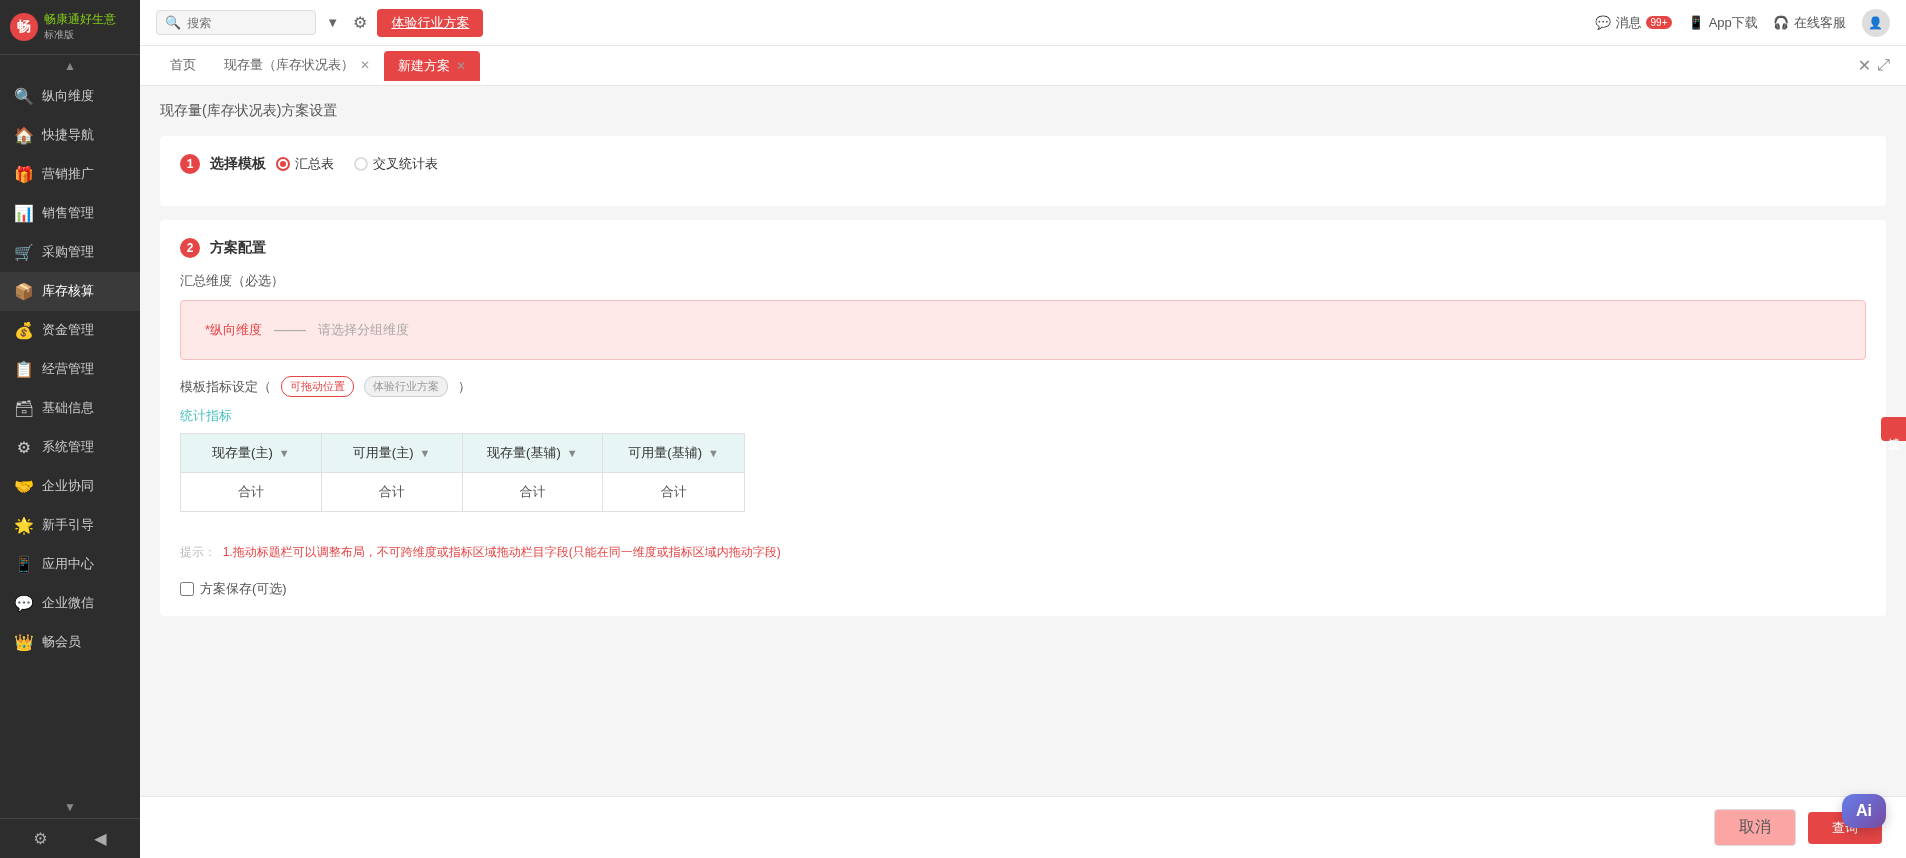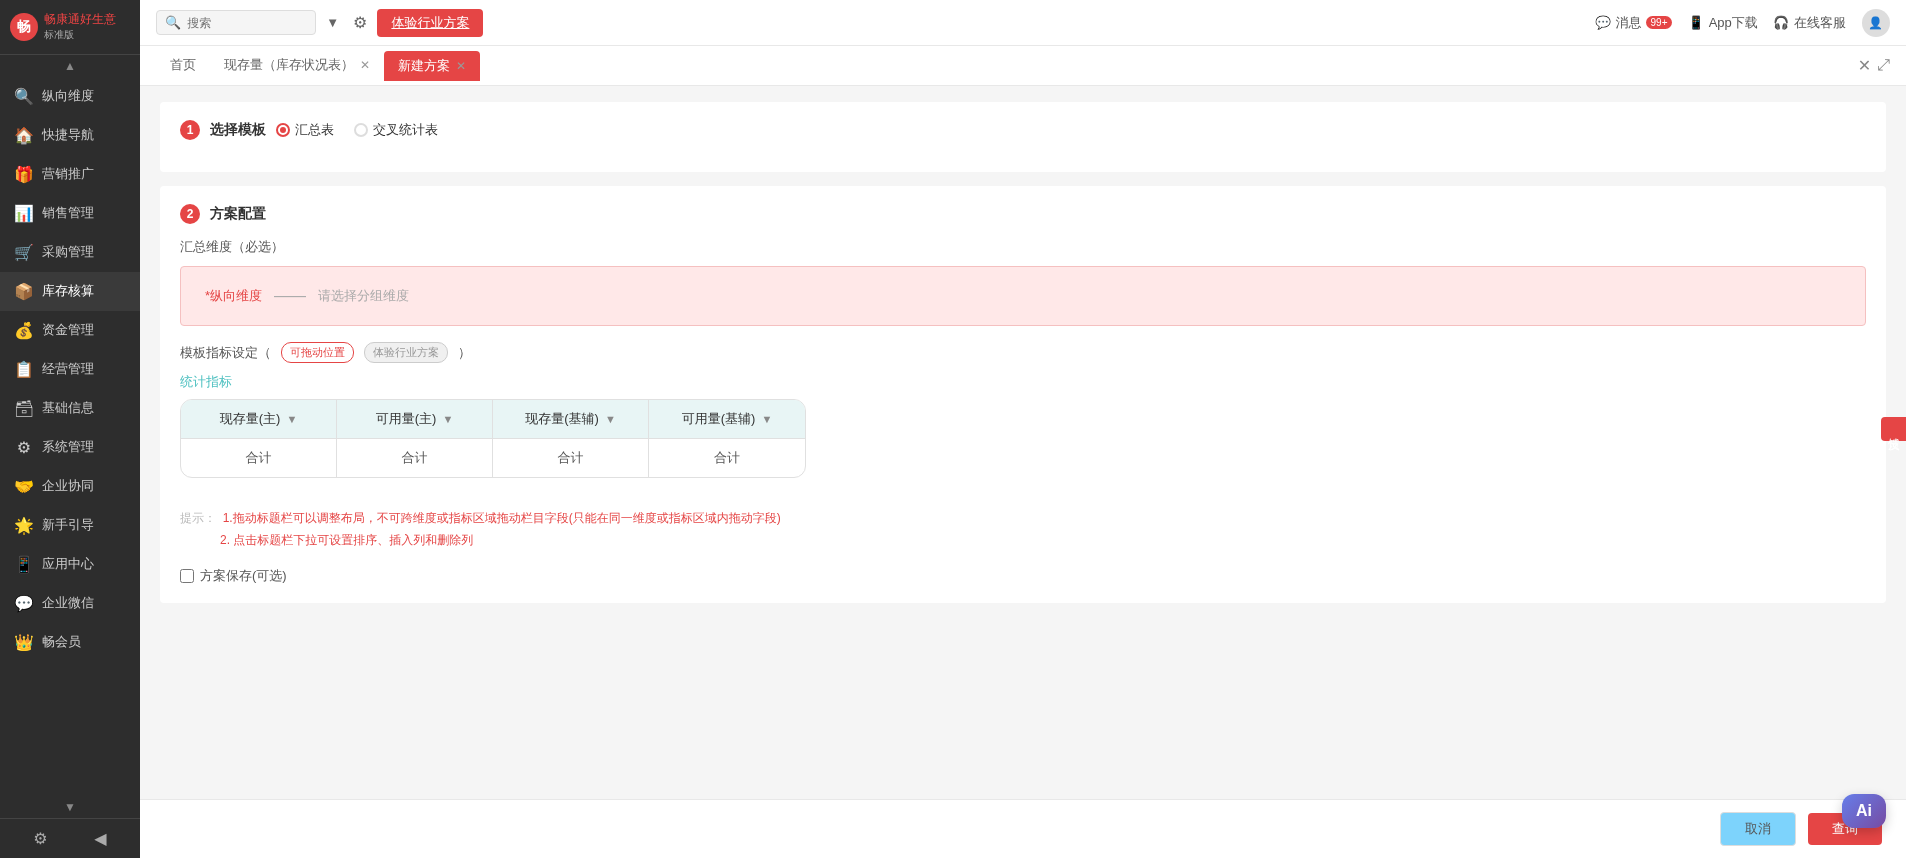--- a/index.html
+++ b/index.html
@@ -22,21 +22,21 @@
       gap: 6px;
       border-bottom: 1px solid #444;
     }
     .sidebar-logo-icon {
       width: 28px; height: 28px;
       background: #e54545;
       border-radius: 50%;
       display: flex; align-items: center; justify-content: center;
       color: white; font-weight: bold; font-size: 14px;
     }
-    .sidebar-logo-text { font-size: 12px; color: #ef4444; line-height: 1.3; }
+    .sidebar-logo-text { font-size: 12px; color: #84cc16; line-height: 1.3; }
     .sidebar-logo-badge { font-size: 10px; color: #aaa; }
 
     .sidebar-scroll-btn {
       text-align: center; padding: 4px; color: #888; cursor: pointer; font-size: 12px;
     }
     .sidebar-nav { flex: 1; overflow-y: auto; }
     .sidebar-item {
       display: flex; align-items: center; gap: 8px;
       padding: 10px 14px;
       cursor: pointer; color: #ccc; font-size: 13px;
@@ -166,21 +166,21 @@
     }
     .non-draggable-badge {
       background: #f0f0f0; border: 1px solid #ccc; color: #999;
       padding: 2px 8px; border-radius: 10px; font-size: 11px;
     }
 
     
     .stats-title { color: #4ec0c0; font-size: 13px; margin-bottom: 8px; }
 
     
-    .indicator-table { border: 1px solid #e0e0e0; border-radius: 12px; overflow: hidden; width: 626px; }
+    .indicator-table { border: 1px solid #e0e0e0; border-radius: 0; overflow: hidden; width: 565px; }
     .indicator-table-header {
       display: grid; grid-template-columns: 1fr 1fr 1fr 1fr;
       background: #e8f5f5;
     }
     .indicator-table-body {
       display: grid; grid-template-columns: 1fr 1fr 1fr 1fr;
     }
     .indicator-th, .indicator-td {
       padding: 10px 12px; text-align: center;
       border-right: 1px solid #e0e0e0; font-size: 13px;
@@ -198,22 +198,22 @@
     .save-option { display: flex; align-items: center; gap: 6px; font-size: 13px; color: #555; margin-top: 16px; }
     .save-checkbox { width: 14px; height: 14px; cursor: pointer; }
 
     
     .footer-bar {
       background: #fff; border-top: 1px solid #e8e8e8;
       display: flex; justify-content: flex-end; align-items: center;
       padding: 12px 24px; gap: 12px;
     }
     .btn-cancel {
-      background: #7dd3fc; border: 1px solid #ddd; color: #555;
-      padding: 7px 24px; border-radius: 4px; cursor: pointer; font-size: 13px;
+      background: #fca5a5; border: 1px solid #ddd; color: #555;
+      padding: 7px 24px; border-radius: 4px; cursor: pointer; font-size: 16px;
     }
     .btn-query {
       background: #e54545; color: #fff; border: none;
       padding: 7px 24px; border-radius: 4px; cursor: pointer; font-size: 13px;
     }
     .panel-ctrl-btn { cursor: pointer; color: #888; font-size: 16px; }
 
     
     .right-edge-tab {
       position: fixed; right: 0; top: 50%;
@@ -356,20 +356,21 @@
       <span>新建方案</span>
       <span class="tab-close">✕</span>
     </div>
     <div style="margin-left: auto; display: flex; gap: 6px;">
       <span class="panel-ctrl-btn">✕</span>
       <span class="panel-ctrl-btn">⤢</span>
     </div>
   </div>
 
   <div class="content">
+    <div class="page-title">现存量(库存状况表)方案设置</div>
 
     <div class="section-card">
       <div class="section-header">
         <div class="section-number">1</div>
         <span class="section-title">选择模板</span>
         <div class="radio-group">
           <label class="radio-item">
             <div class="radio-dot selected"></div>
             <span>汇总表</span>
           </label>
@@ -427,21 +428,20 @@
           <div class="indicator-table-body">
             <div class="indicator-td">合计</div>
             <div class="indicator-td">合计</div>
             <div class="indicator-td">合计</div>
             <div class="indicator-td">合计</div>
           </div>
         </div>
 
         <div class="hint-text">
           <div>提示：&nbsp;&nbsp;<span>1.拖动标题栏可以调整布局，不可跨维度或指标区域拖动栏目字段(只能在同一维度或指标区域内拖动字段)</span></div>
-          <div>&nbsp;&nbsp;&nbsp;&nbsp;&nbsp;&nbsp;&nbsp;&nbsp;&nbsp;&nbsp;&nbsp;&nbsp;<span>2. 点击标题栏下拉可设置排序、插入列和删除列</span></div>
         </div>
       </div>
 
       <div class="save-option">
         <input type="checkbox" class="save-checkbox" style="">
         <span>方案保存(可选)</span>
       </div>
     </div>
   </div>
 

